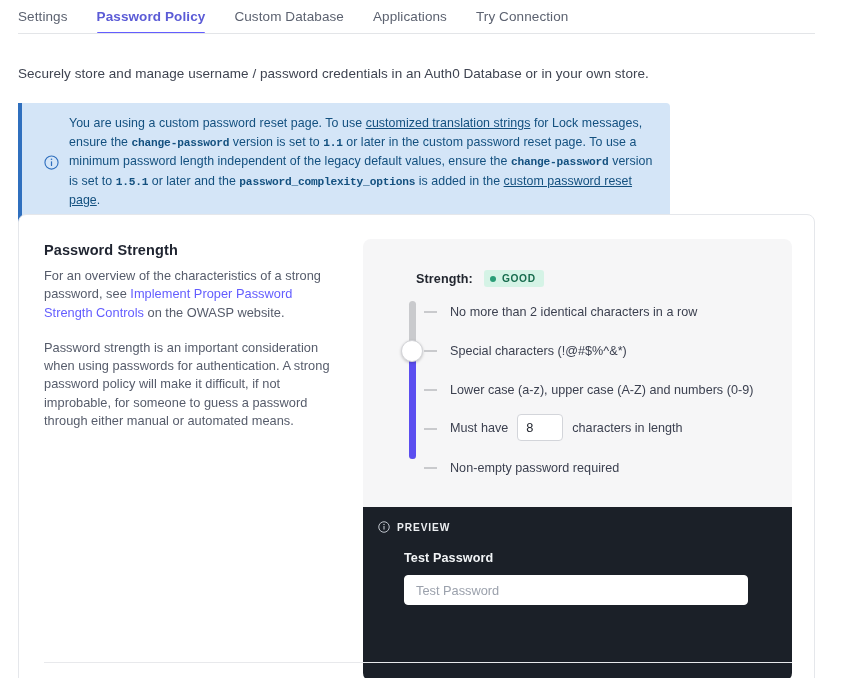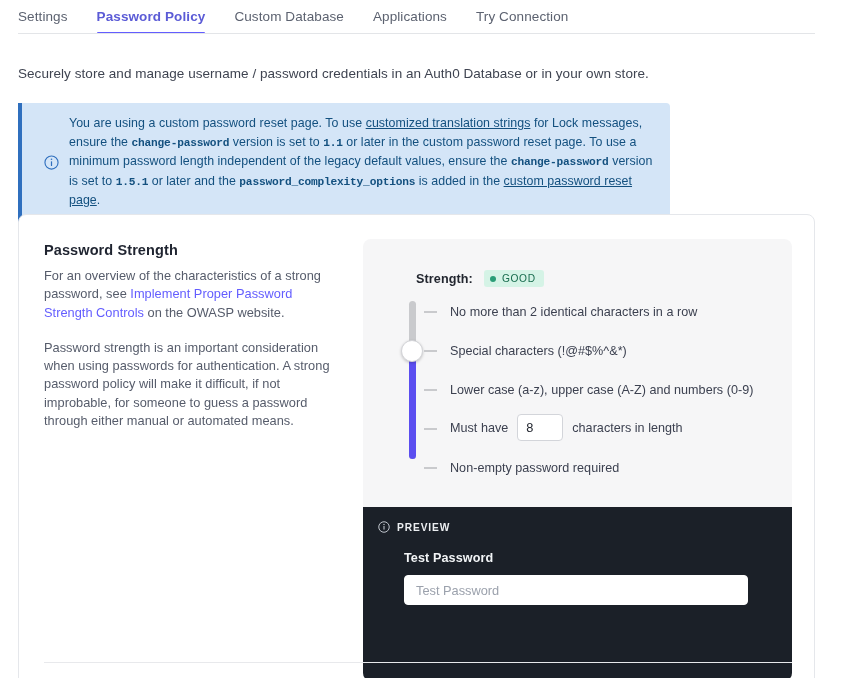--- a/index.html
+++ b/index.html
@@ -107,21 +107,21 @@
   }
   .strength-badge {
     display: inline-flex; align-items: center;
     background: #d5f3e6; border-radius: 3px;
     padding: 3px 8px 3px 6px;
   }
   .badge-dot {
     width: 6px; height: 6px; border-radius: 50%; background: #2a9d77; margin-right: 6px;
   }
   .badge-text {
-    font-size: 10.2px; font-weight: normal; color: #176b4d;
+    font-size: 10.2px; font-weight: bold; color: #176b4d;
     letter-spacing: .7px;
   }
 
   
   .slider-wrap { position: absolute; left: 41px; top: 62px; width: 380px; height: 198px; }
   .slider-track-bg {
     position: absolute; left: 5px; top: 0; width: 7px; height: 158px;
     background: #c9cacd; border-radius: 4px;
   }
   .slider-track-fill {

